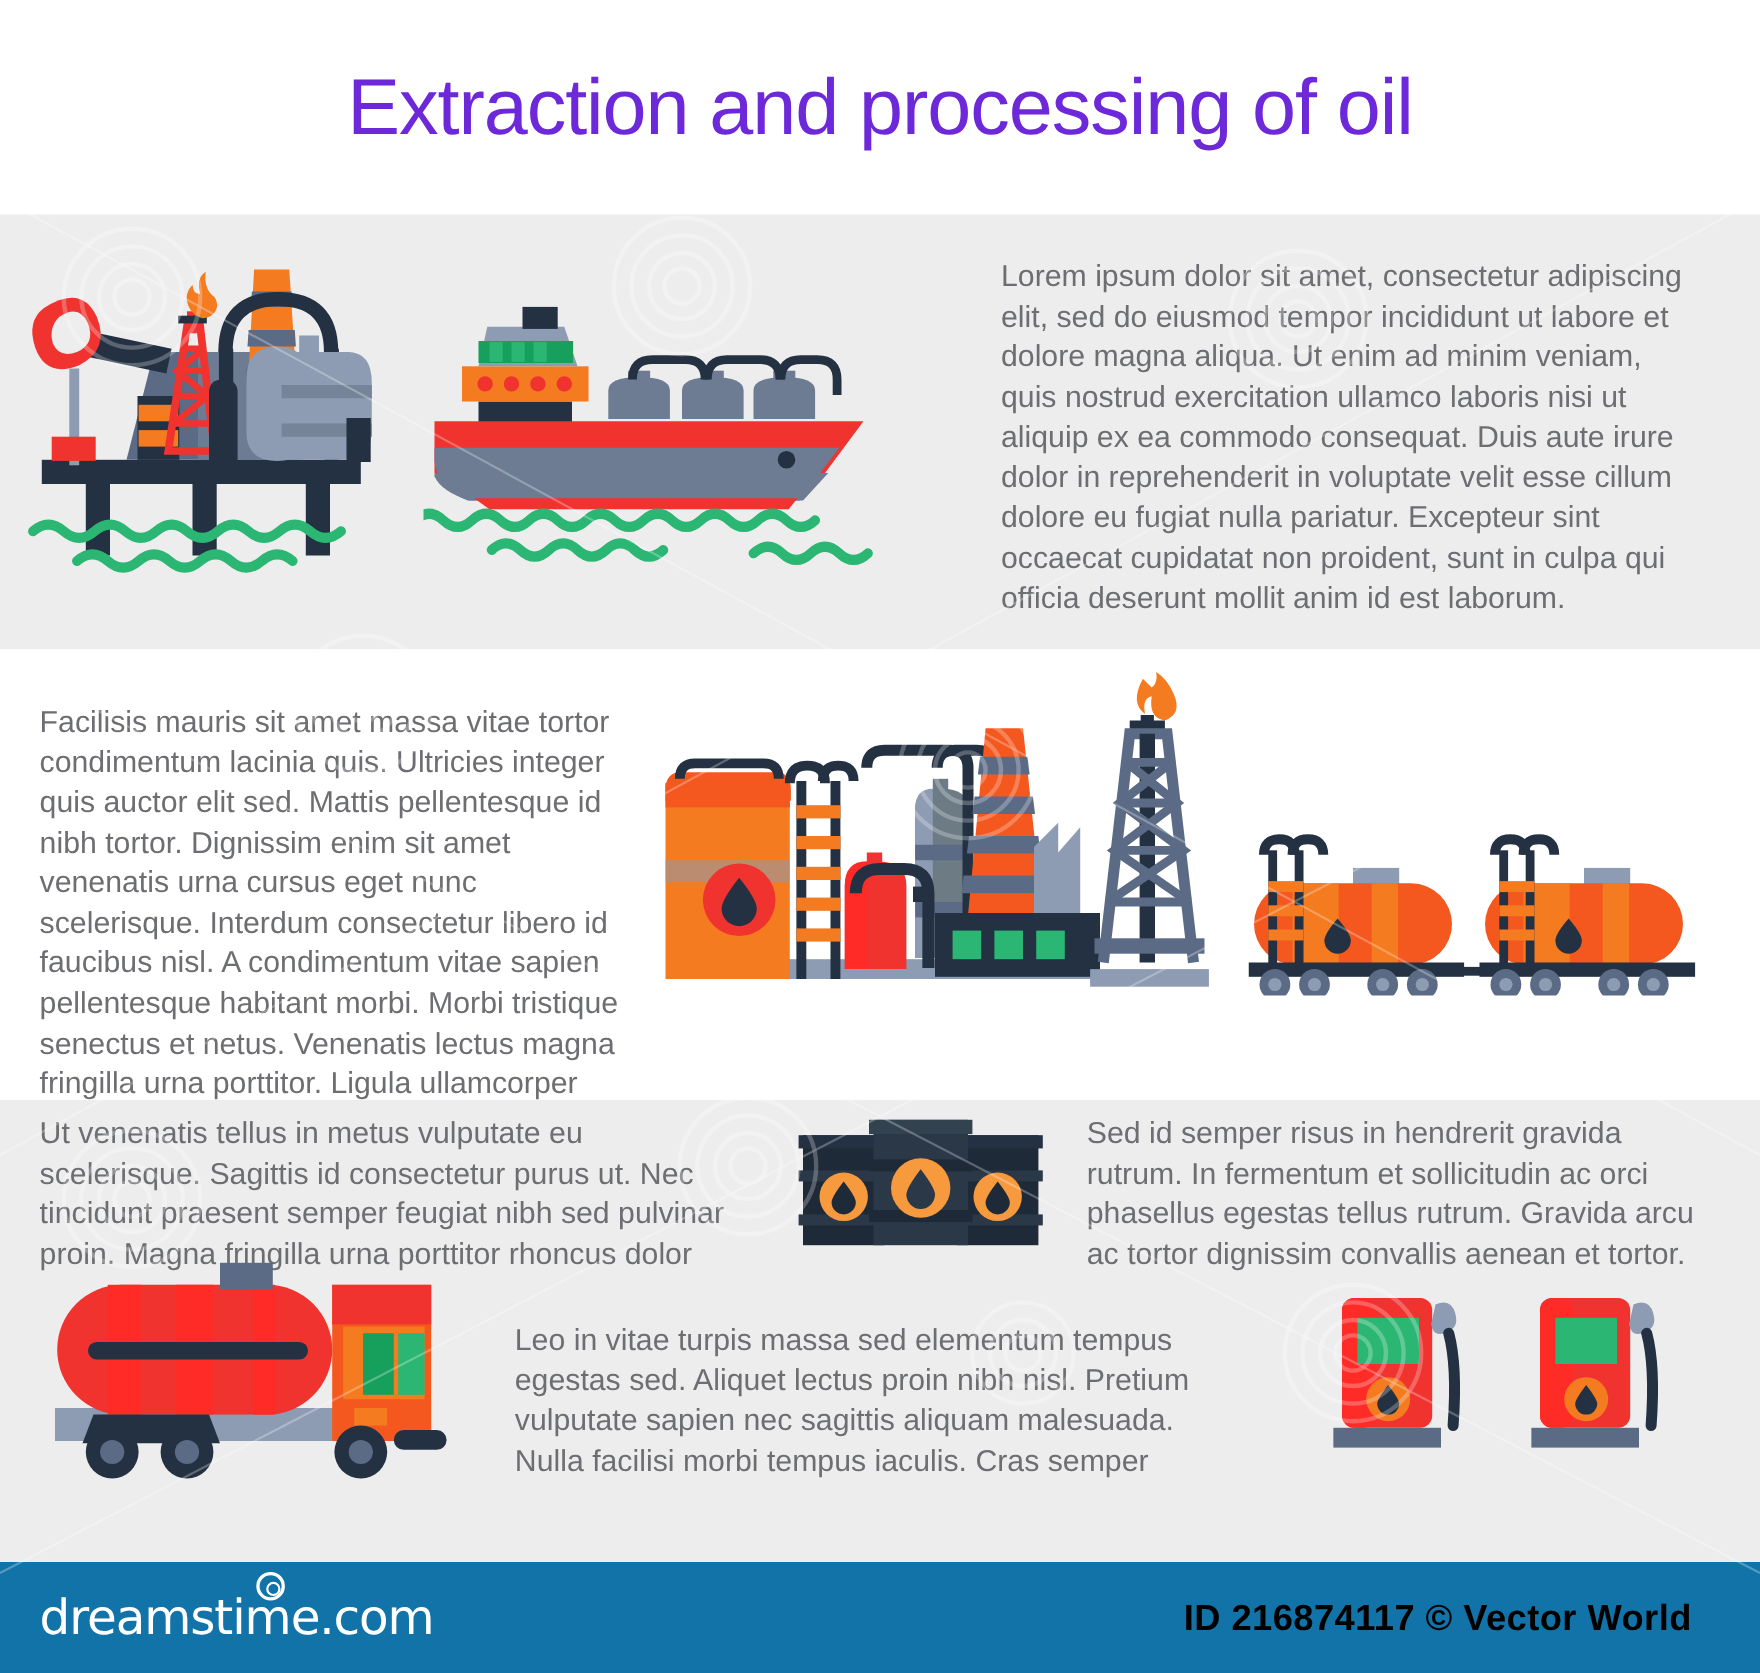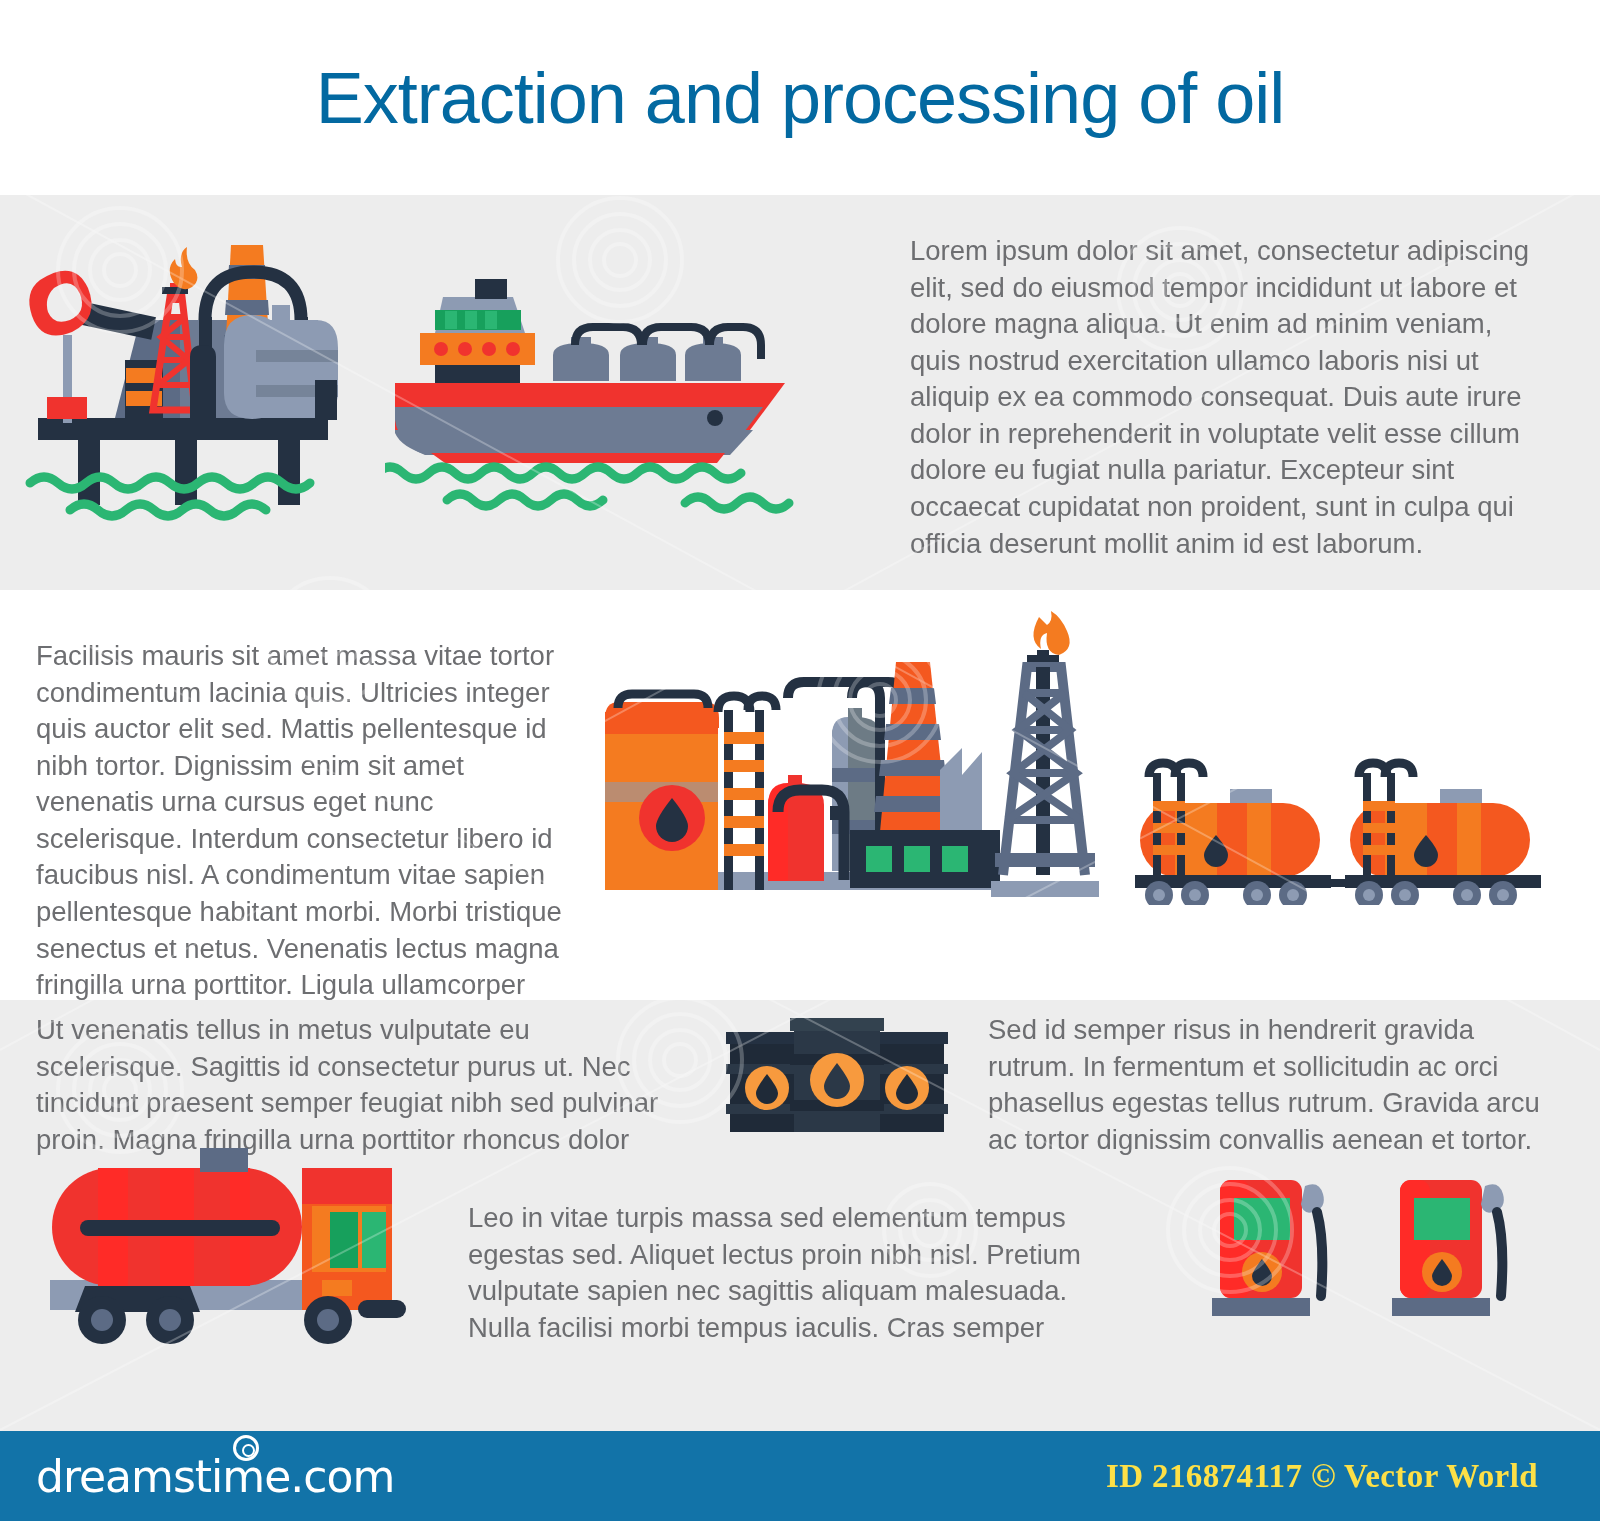--- a/index.html
+++ b/index.html
@@ -12,21 +12,21 @@
     overflow:hidden;
   }
 
   
   .title-wrap{
     width:1600px; height:195px;
     display:flex; align-items:center; justify-content:center;
     background:#ffffff;
   }
   .title{
-    font-size:72px; font-weight:400; color:#0369a1;
+    font-size:72px; font-weight:400; color:#6d28d9;
     letter-spacing:-1px; line-height:1;
     font-family:"Liberation Sans", sans-serif;
   }
 
   
   .band{ width:1600px; background:#ededed; position:relative; }
   .band-white{ width:1600px; background:#ffffff; position:relative; }
 
   .section1{ height:395px; }
   .section2{ height:410px; }
@@ -39,43 +39,43 @@
     color:#6d6e71;
     font-size:27.5px;
     line-height:1.33;
     font-family:"Liberation Sans", sans-serif;
     font-weight:400;
   }
 
   
   .footer{
     position:absolute; left:0; bottom:0;
-    width:1600px; height:90px;
+    width:1600px; height:101px;
     background:#1273a8;
     display:flex; align-items:center; justify-content:space-between;
   }
   .ds-logo{
     color:#ffffff; font-size:44px; margin-left:36px;
     font-family:"DejaVu Sans", sans-serif; letter-spacing:-1px;
     position:relative;
   }
   .ds-logo .spiral{
     position:absolute; top:-16px; left:197px;
     width:26px; height:26px; border-radius:50%;
     border:3px solid #ffffff;
   }
   .ds-logo .spiral::after{
     content:""; position:absolute; top:6px; left:6px;
     width:9px; height:9px; border-radius:50%;
     border:2px solid #ffffff;
   }
   .ds-id{
-    color:#fde047; font-size:33px; font-weight:bold;
+    color:#000000; font-size:33px; font-weight:bold;
     margin-right:62px; letter-spacing:0.4px;
-    font-family:Liberation Serif, serif;
+    font-family:Liberation Sans, sans-serif;
   }
   .footer-gap{
     position:absolute; left:0; bottom:90px; width:1600px; height:36px;
     background:#ededed;
   }
 
   
   .wm{
     position:absolute; inset:0; pointer-events:none;
     z-index:50; opacity:.5;

